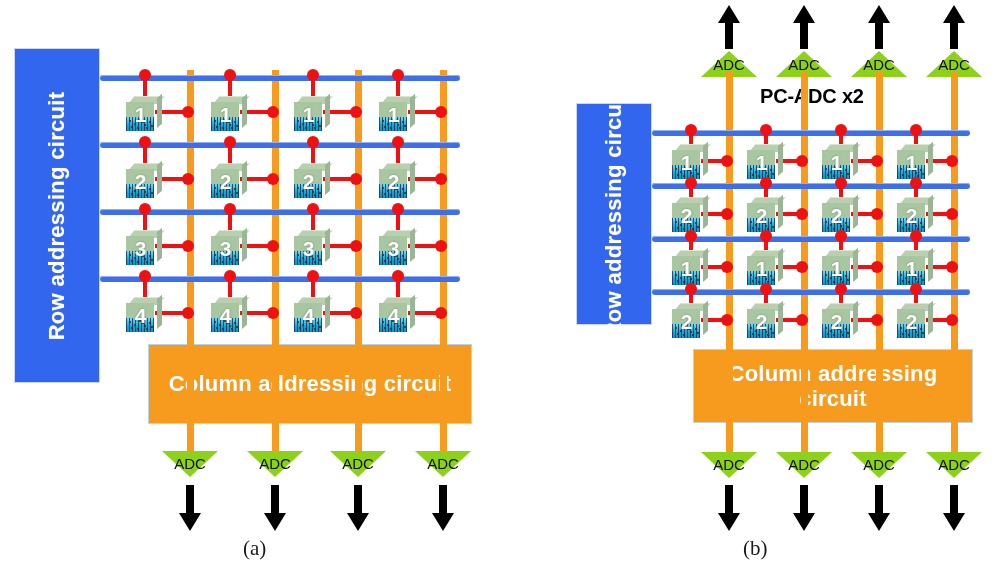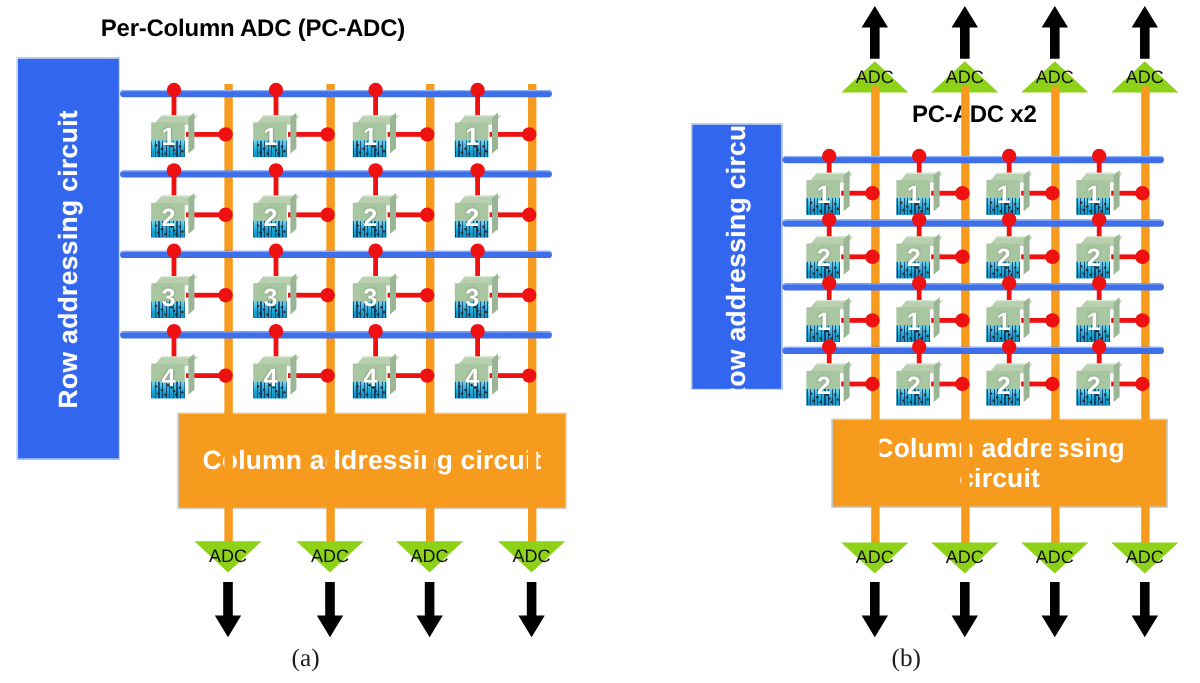--- a/index.html
+++ b/index.html
@@ -143,21 +143,20 @@
   .arrow{position:absolute;width:26px;height:48px;}
   .arrow svg{display:block;}
 </style>
 </head>
 <body>
 
 <div class="stage">
 
   <div class="panel" id="panel-a">
 
-    <div class="panel-title" style="left:84px; top:13px;">Per-Column ADC (PC-ADC)</div>
 
     <div class="row-block" style="left:14px; top:48px; width:86px; height:335px;">
       <div class="vlabel">Row addressing circuit</div>
     </div>
 
     <div class="col-block" style="left:148px; top:344px; width:324px; height:80px;">
       <span>Column addressing circuit</span>
     </div>
 
     <div class="colline" style="left:187px; top:70px;  height:390px;"></div>

